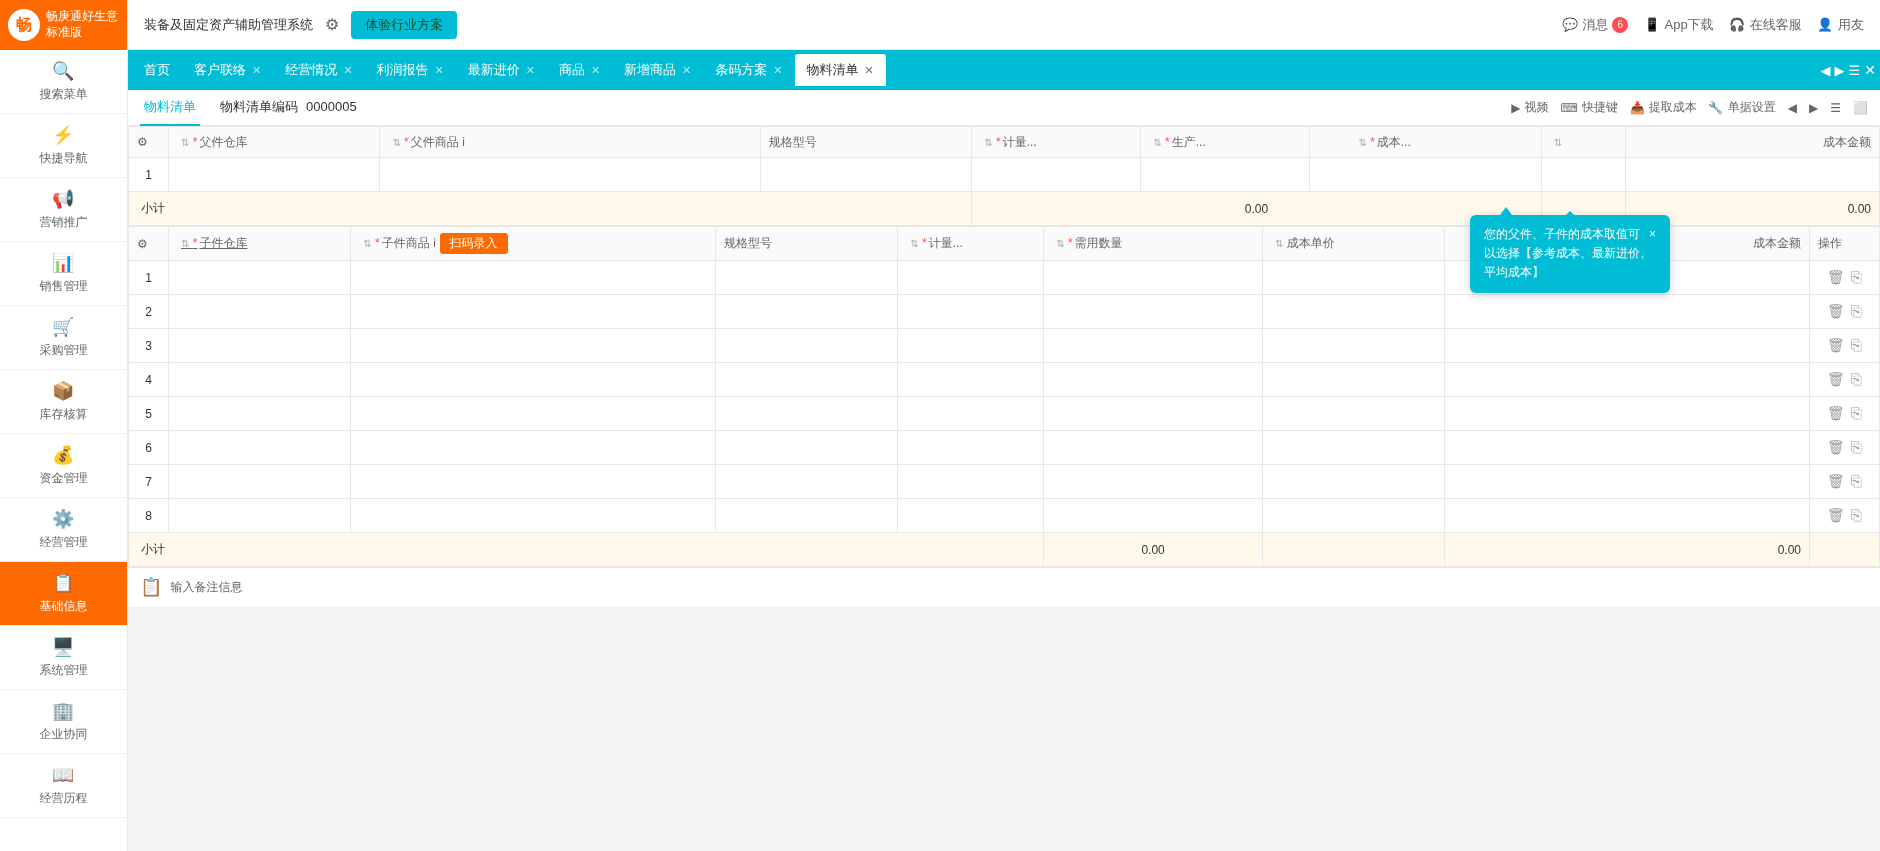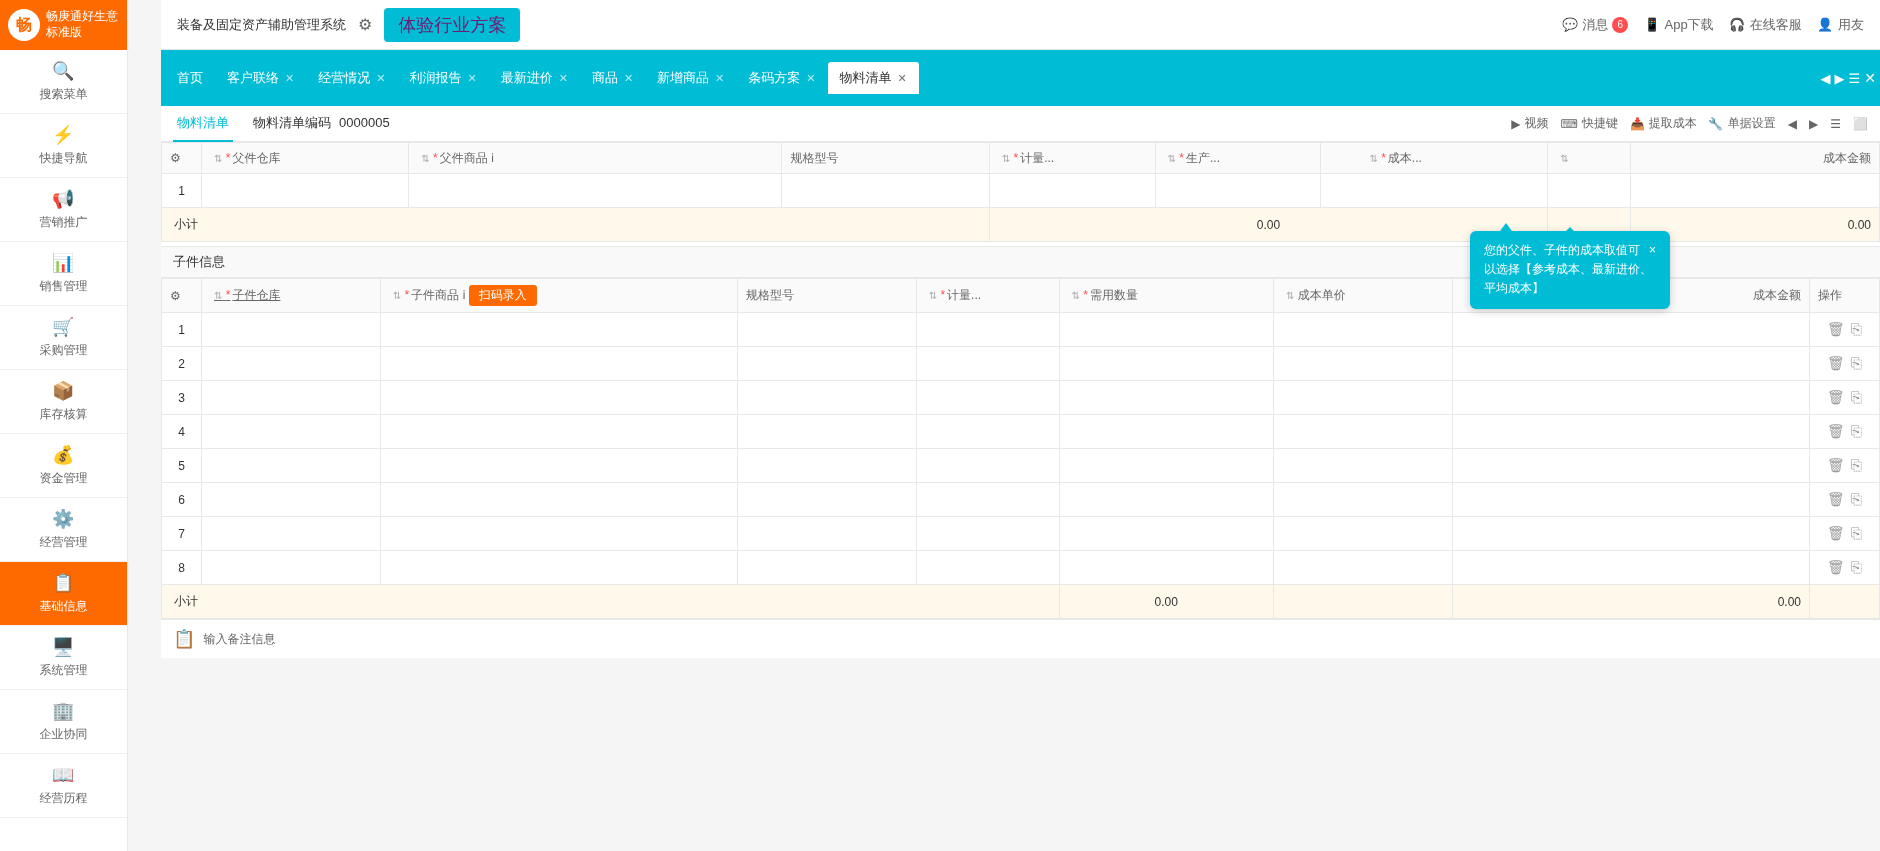--- a/index.html
+++ b/index.html
@@ -45,64 +45,64 @@
       cursor: pointer;
       color: #666;
       font-size: 12px;
       border-bottom: 1px solid #f0f0f0;
       gap: 4px;
     }
     .sidebar-item.active { background: #ff6a00; color: #fff; }
     .sidebar-item-icon { font-size: 18px; }
 
     
-    .main { flex: 1; display: flex; flex-direction: column; overflow: hidden; margin-left: 33px; }
+    .main { flex: 1; display: flex; flex-direction: column; overflow: hidden; }
 
     
     .top-header {
       background: #fff;
       height: 50px;
       display: flex;
       align-items: center;
       justify-content: space-between;
       padding: 0 16px;
       border-bottom: 1px solid #e8e8e8;
     }
     .top-header-left { display: flex; align-items: center; gap: 12px; }
     .system-title { font-size: 13px; color: #333; }
     .settings-icon { color: #666; cursor: pointer; font-size: 16px; }
     .trial-btn {
       background: #00bcd4;
-      color: #701a75;
+      color: #14532d;
       border: none;
       padding: 5px 14px;
       border-radius: 4px;
       cursor: pointer;
-      font-size: 18px;
+      font-size: 13px;
     }
     .top-header-right { display: flex; align-items: center; gap: 16px; color: #666; font-size: 13px; }
     .top-header-right span { cursor: pointer; display: flex; align-items: center; gap: 4px; }
     .badge {
       background: #ff4d4f;
       color: #fff;
       border-radius: 50%;
       width: 16px;
       height: 16px;
       font-size: 10px;
       display: inline-flex;
       align-items: center;
       justify-content: center;
     }
 
     
     .tab-bar {
       background: #00bcd4;
       display: flex;
       align-items: center;
-      height: 56px;
+      height: 40px;
       padding: 16px 4px;
       overflow: hidden;
     }
     .tab-item {
       display: flex;
       align-items: center;
       padding: 0 12px;
       height: 32px;
       color: #fff;
       cursor: pointer;
@@ -441,21 +441,20 @@
             </tr>
             <tr class="subtotal-row">
               <td colspan="4" class="subtotal-label" style="padding-left:12px;">小计</td>
               <td colspan="3" class="subtotal-value" style="text-align:center;">0.00</td>
               <td></td>
               <td class="subtotal-value" style="text-align:right;">0.00</td>
             </tr>
           </tbody>
         </table>
 
-        <div class="section-header" style="margin-top:4px;">子件信息</div>
         <table class="data-table">
           <thead>
             <tr>
               <th class="settings-col">⚙</th>
               <th style="min-width:100px;text-decoration:underline;"><span class="col-sort">⇅</span> <span class="required">*</span><span>子件仓库</span></th>
               <th style="min-width:200px;">
                 <span class="col-sort">⇅</span> <span class="required">*</span><span>子件商品</span> ℹ
                 <button class="scan-btn">扫码录入</button>
               </th>
               <th style="min-width:100px;"><span>规格型号</span></th>

